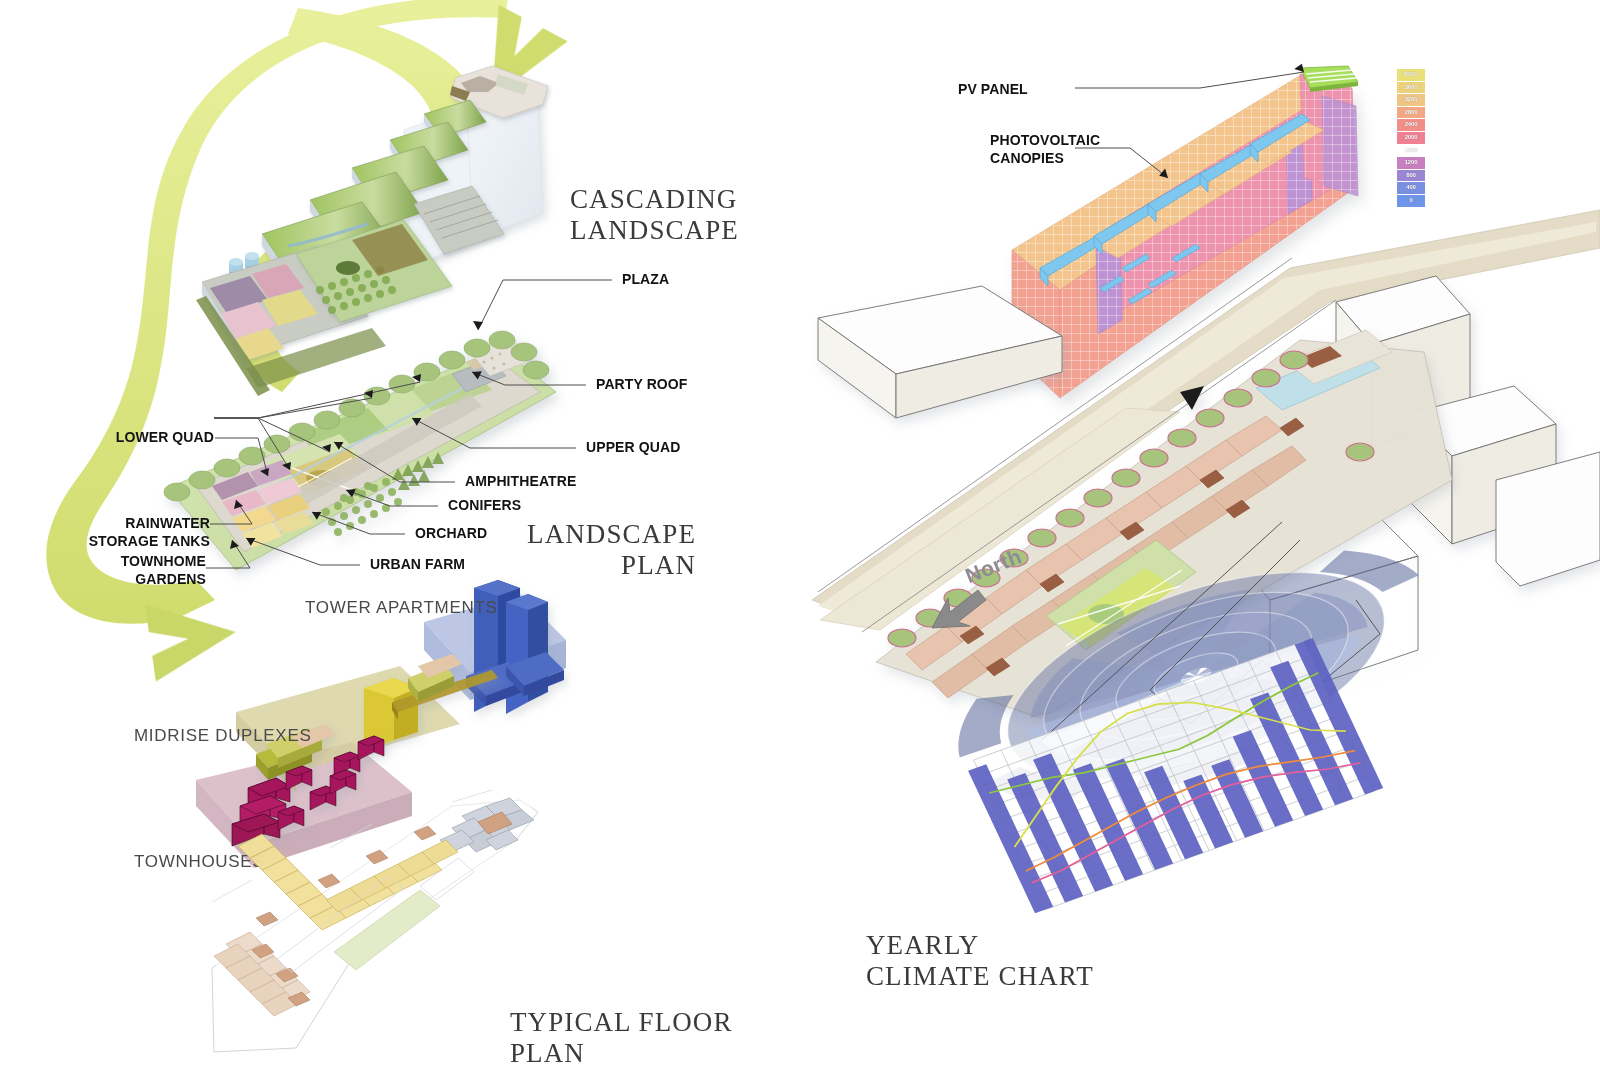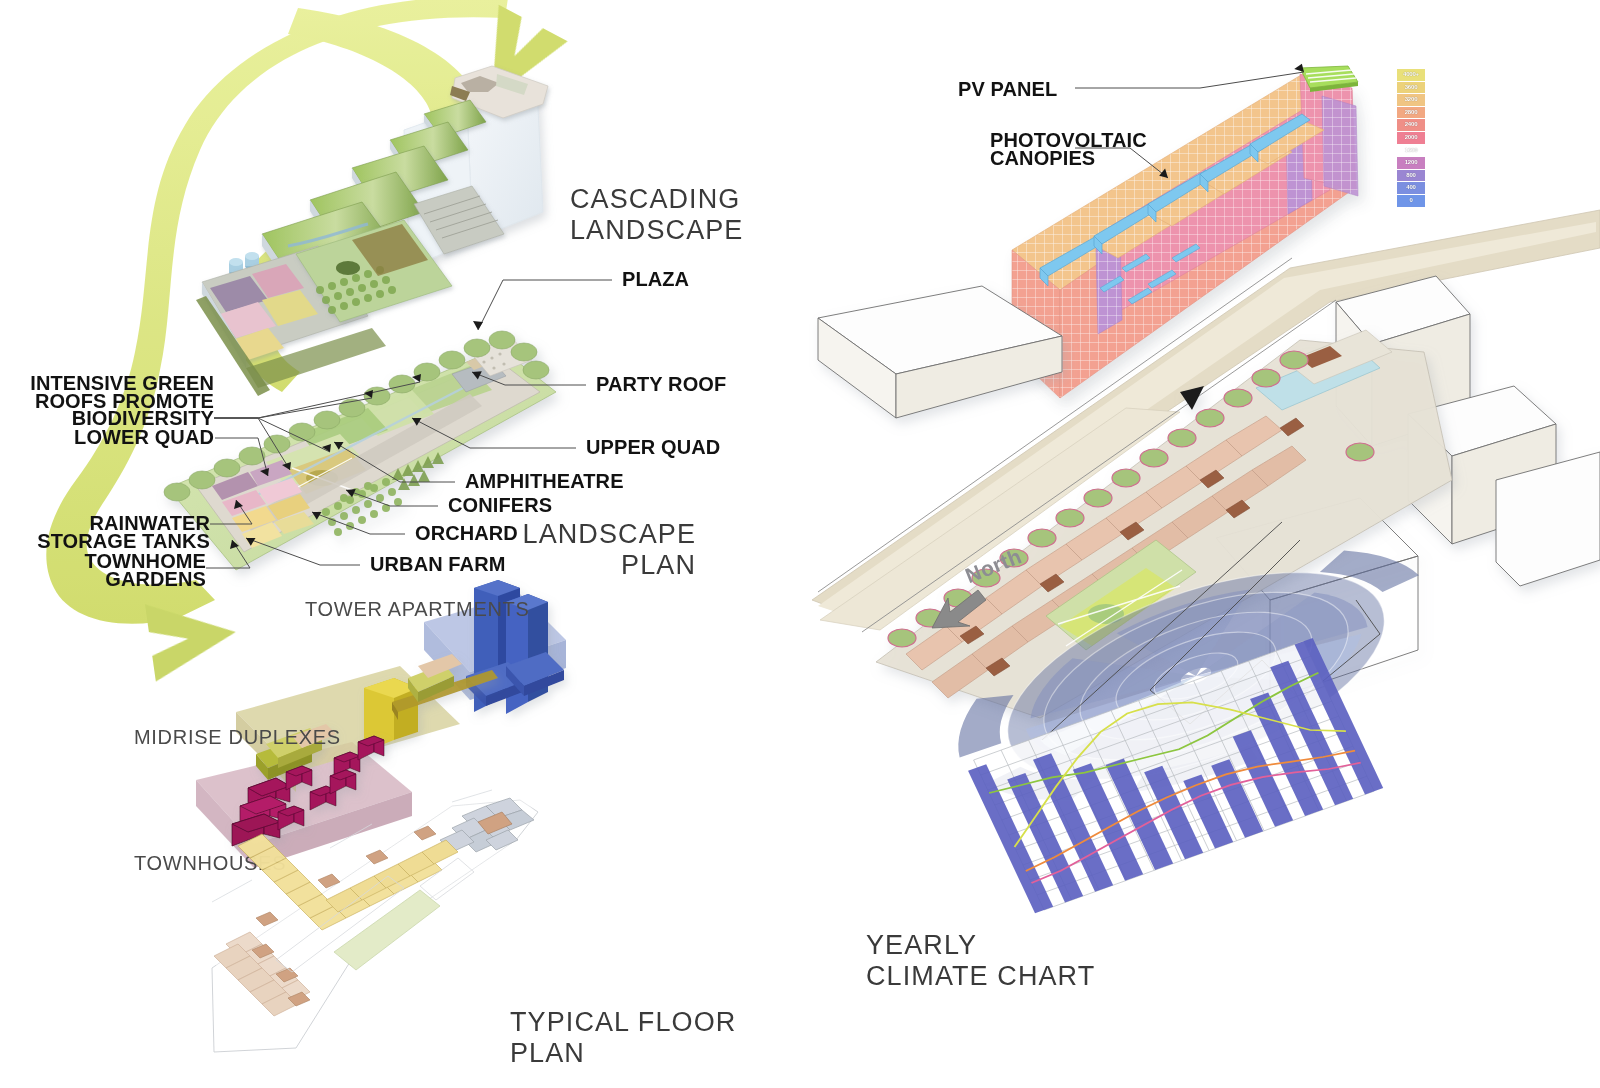--- a/index.html
+++ b/index.html
@@ -2,28 +2,28 @@
 <html><head>
 <meta charset="utf-8">
 <style>
   html,body{margin:0;padding:0;background:#ffffff;}
   body{width:1600px;height:1088px;position:relative;overflow:hidden;
        font-family:"Liberation Sans","DejaVu Sans",sans-serif;}
   #board{position:absolute;inset:0;width:1600px;height:1088px;background:#fff;}
 
   
   .panel-title{position:absolute;color:#3a3a3a;font-weight:300;
-    font-family:Liberation Sans, sans-serif;
+    font-family:Liberation Serif, serif;
     font-size:27px;letter-spacing:1.1px;line-height:31px;white-space:pre-line;}
   .panel-title.right{text-align:right;}
-  .callout{position:absolute;color:#121212;font-weight:bold;font-size:20px;
+  .callout{position:absolute;color:#121212;font-weight:bold;font-size:14px;
     line-height:17.5px;letter-spacing:.1px;white-space:pre-line;
     font-family:"Liberation Sans","DejaVu Sans",sans-serif;}
   .callout.r{text-align:right;}
-  .softlabel{position:absolute;color:#4a4a4a;font-weight:300;font-size:20px;
+  .softlabel{position:absolute;color:#4a4a4a;font-weight:300;font-size:17px;
     letter-spacing:.7px;white-space:nowrap;
     font-family:"Liberation Sans","DejaVu Sans",sans-serif;}
   .northlabel{position:absolute;color:#8d8d93;font-weight:bold;font-size:21px;
     letter-spacing:.5px;}
 
   svg.lay{position:absolute;left:0;top:0;width:1600px;height:1088px;overflow:visible;}
   svg.lay *{vector-effect:non-scaling-stroke;}
   .lead{stroke:#4c4c4c;stroke-width:1;fill:none;}
   .leadhead{fill:#1b1b1b;}
 
@@ -320,23 +320,20 @@
     </g>
   </svg>
 
   <div class="callout" style="left:622px;top:271px;">PLAZA</div>
   <div class="callout" style="left:596px;top:376px;">PARTY ROOF</div>
   <div class="callout" style="left:586px;top:439px;">UPPER QUAD</div>
   <div class="callout" style="left:465px;top:473px;">AMPHITHEATRE</div>
   <div class="callout" style="left:448px;top:497px;">CONIFERS</div>
   <div class="callout" style="left:415px;top:525px;">ORCHARD</div>
   <div class="callout" style="left:370px;top:556px;">URBAN FARM</div>
-  <div class="callout r" style="left:24px;top:375px;width:190px;">INTENSIVE GREEN
-ROOFS PROMOTE
-BIODIVERSITY</div>
   <div class="callout r" style="left:24px;top:429px;width:190px;">LOWER QUAD</div>
   <div class="callout r" style="left:16px;top:515px;width:194px;">RAINWATER
 STORAGE TANKS</div>
   <div class="callout r" style="left:16px;top:553px;width:190px;">TOWNHOME
 GARDENS</div>
 
   <div class="panel-title right" style="left:500px;top:519px;width:196px;">LANDSCAPE
 PLAN</div>
 
   <svg class="lay">

